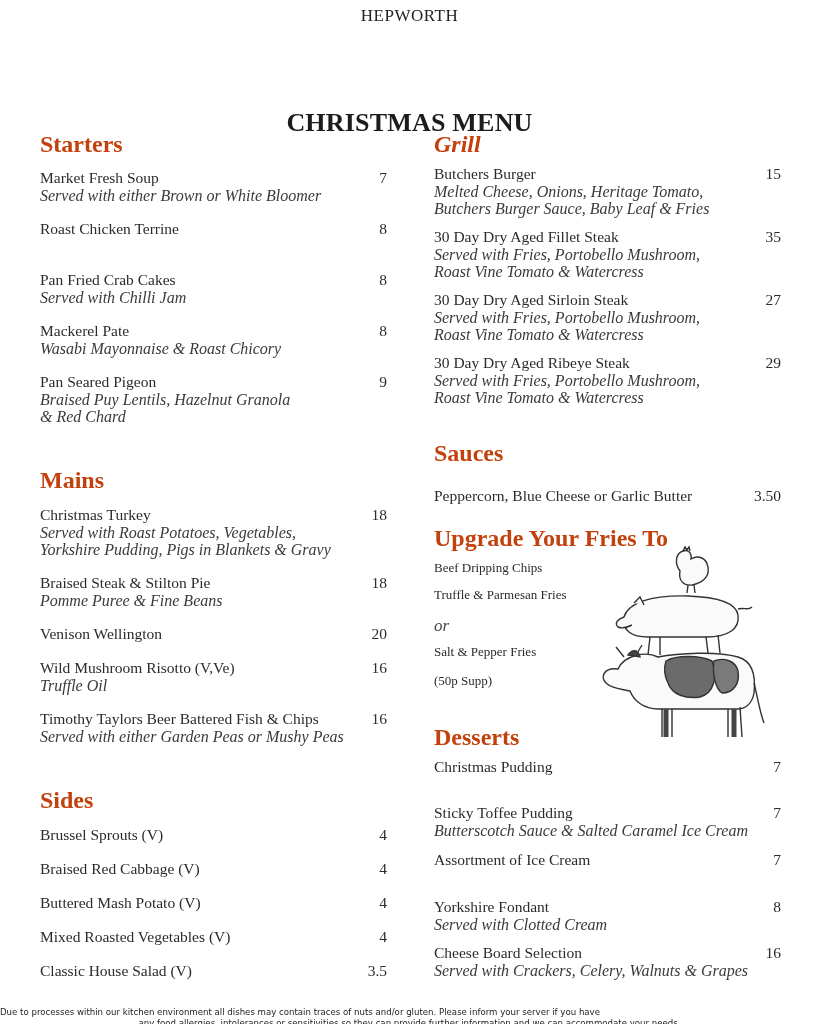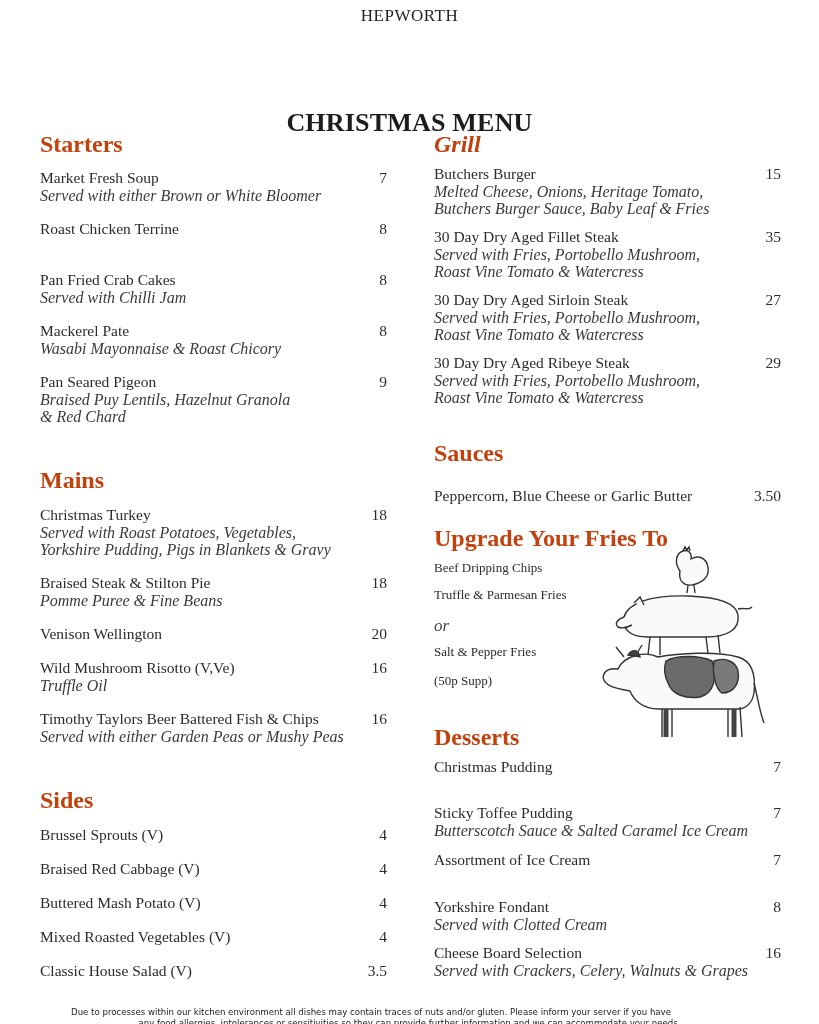--- a/index.html
+++ b/index.html
@@ -28,21 +28,21 @@
   .name { font-size: 15.5px; color: #2b2b2b; line-height: 19px; white-space: nowrap; }
   .price { font-size: 15.5px; color: #2b2b2b; line-height: 19px; }
   .desc {
     font-style: italic; font-size: 16px; color: #3a3a3a; line-height: 17px;
     white-space: pre-line;
   }
   .plain { font-size: 13px; color: #2b2b2b; line-height: 19px; position: absolute; left: 0; white-space: nowrap; }
   .or { font-style: italic; font-size: 17px; color: #444; position: absolute; left: 0; }
   .illustration { position: absolute; left: 588px; top: 543px; width: 180px; height: 200px; }
   .footer {
-    position: absolute; top: 1007px; left: 0; width: 742px; text-align: center;
+    position: absolute; top: 1007px; left: 0; width: 742px; 
     font-family: "DejaVu Sans", "Liberation Sans", sans-serif; font-size: 8.6px; color: #222;
     line-height: 11px;
   }
   .footer-cut {
     position: absolute; top: 1018px; left: 0; width: 819px; height: 6px; overflow: hidden;
     text-align: center; font-family: "DejaVu Sans", "Liberation Sans", sans-serif;
     font-size: 8.6px; color: #222; line-height: 11px;
   }
 </style>
 </head>

